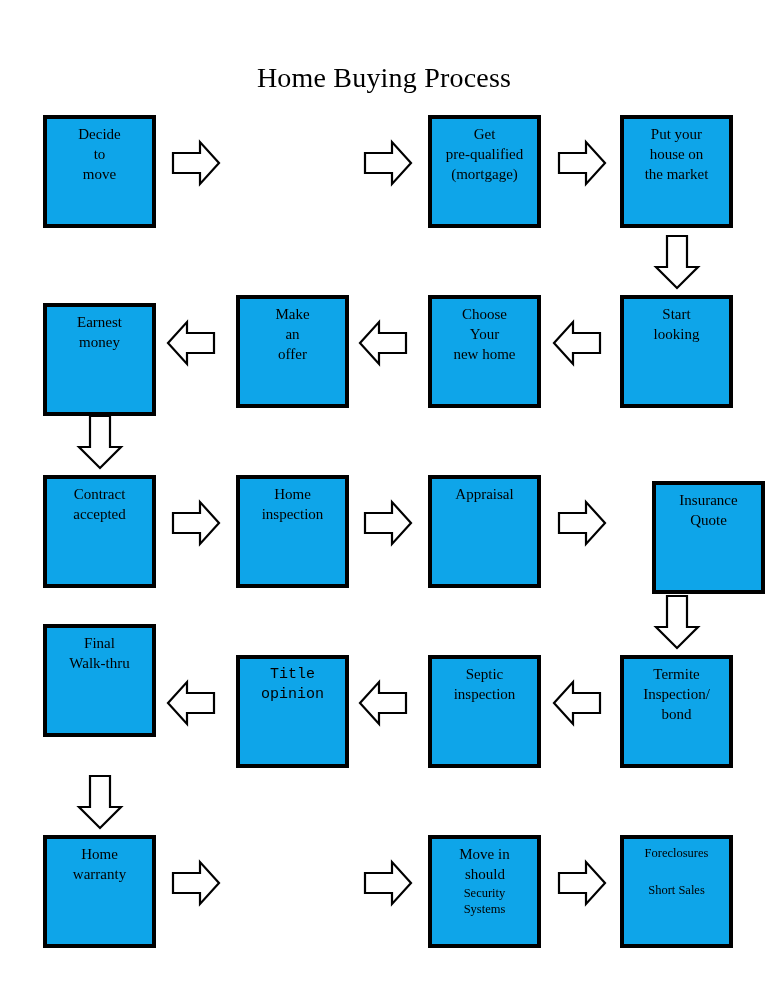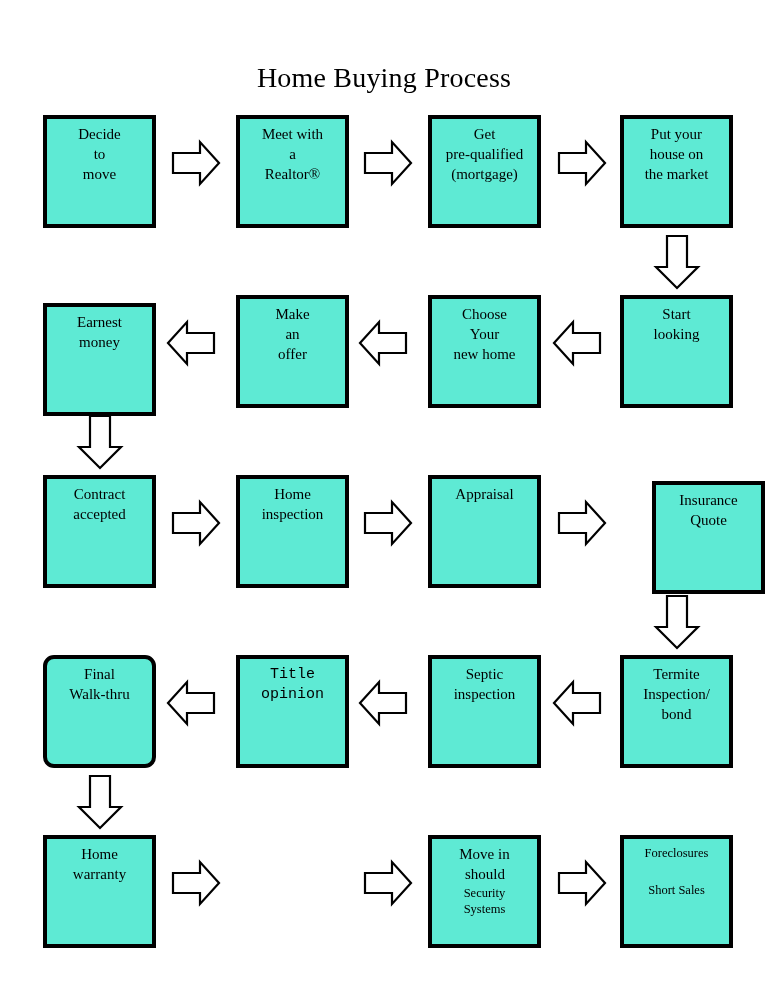--- a/index.html
+++ b/index.html
@@ -35,21 +35,21 @@
     letter-spacing: 0.2px;
     line-height: 1.1;
   }
 
   
   .node {
     position: absolute;
     width: 113px;
     height: 113px;
     border: 4px solid #000000;
-    background: #5eead4;
+    background: #0ea5e9;
     box-sizing: border-box;
     text-align: center;
     font-size: 15px;
     line-height: 1.32;
     padding-top: 6px;
     overflow: hidden;
   }
   .node .line { display: block; white-space: nowrap; }
 
   
@@ -82,25 +82,20 @@
     <span class="line">to</span>
     <span class="line">move</span>
   </div>
 
   <div class="arrow" style="left:170px; top:137px;">
     <svg width="52" height="52" viewBox="0 0 52 52">
         <polygon points="3,16 30,16 30,5 49,26 30,47 30,36 3,36"></polygon>
       </svg>
   </div>
 
-  <div class="node" style="left:236px; top:115px;">
-    <span class="line">Meet with</span>
-    <span class="line">a</span>
-    <span class="line">Realtor®</span>
-  </div>
 
   <div class="arrow" style="left:362px; top:137px;">
     <svg width="52" height="52" viewBox="0 0 52 52">
         <polygon points="3,16 30,16 30,5 49,26 30,47 30,36 3,36"></polygon>
       </svg>
   </div>
 
   <div class="node" style="left:428px; top:115px;">
     <span class="line">Get</span>
     <span class="line">pre-qualified</span>
@@ -207,21 +202,21 @@
     <span class="line">Insurance</span>
     <span class="line">Quote</span>
   </div>
 
   <div class="arrow" style="left:651px; top:593px;">
     <svg width="52" height="58" viewBox="0 0 52 58">
         <polygon points="16,3 36,3 36,34 47,34 26,55 5,34 16,34"></polygon>
       </svg>
   </div>
 
-  <div class="node" style="left:43px; top:655px;border-radius:11px;">
+  <div class="node" style="left:43px; top:624px;">
     <span class="line">Final</span>
     <span class="line">Walk-thru</span>
   </div>
 
   <div class="arrow" style="left:165px; top:677px;">
     <svg width="52" height="52" viewBox="0 0 52 52">
         <polygon points="49,16 22,16 22,5 3,26 22,47 22,36 49,36"></polygon>
       </svg>
   </div>
 

